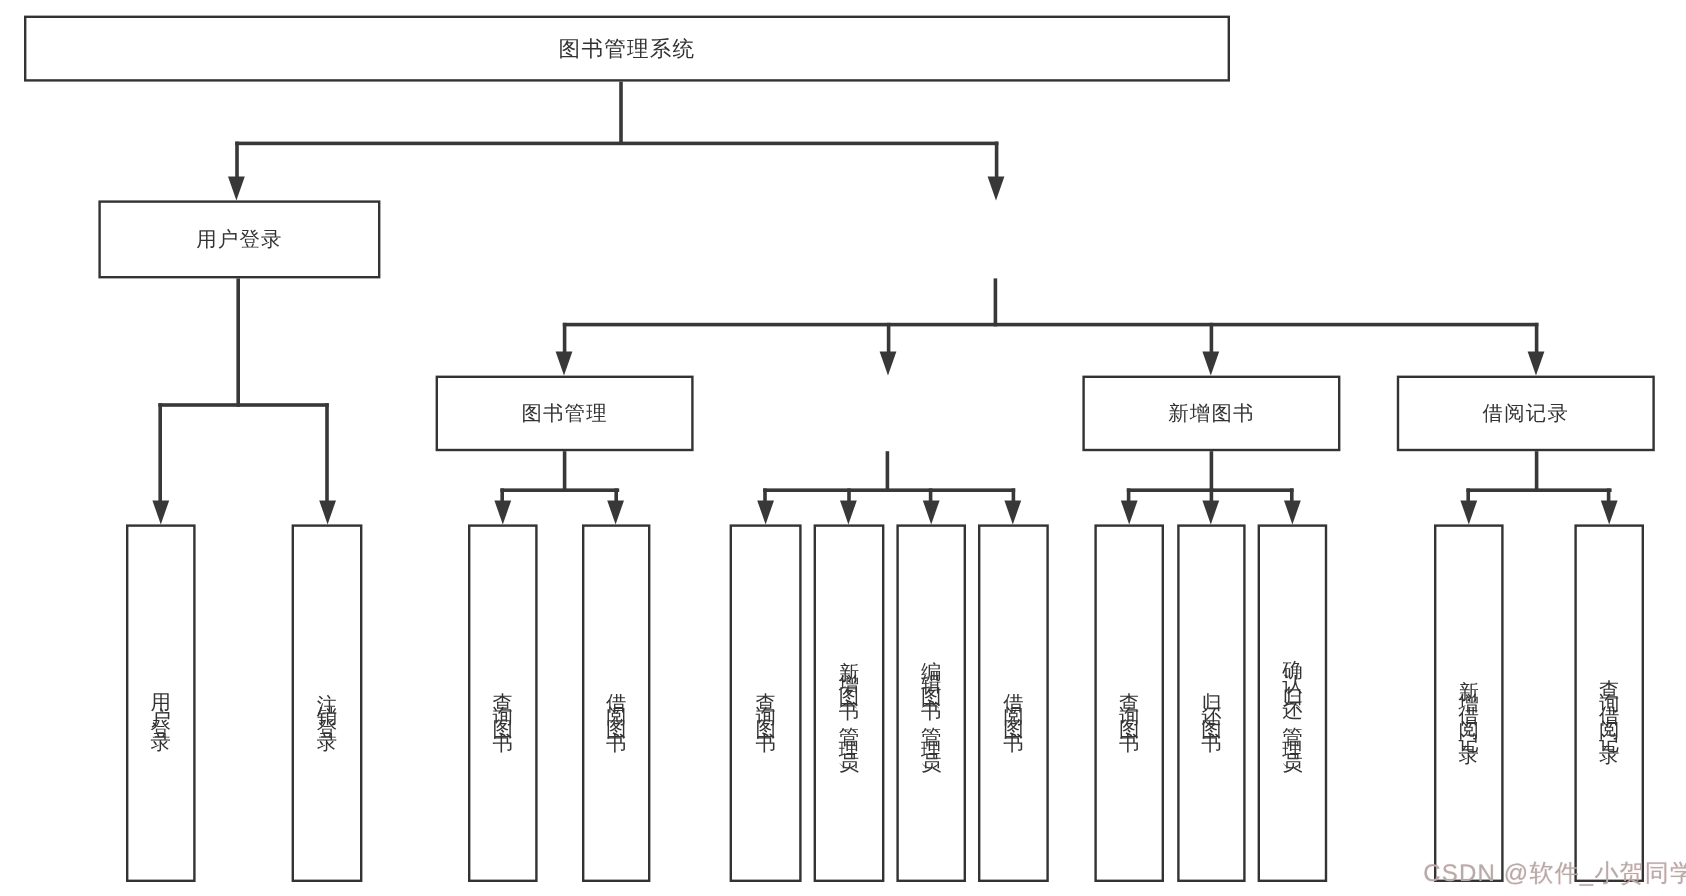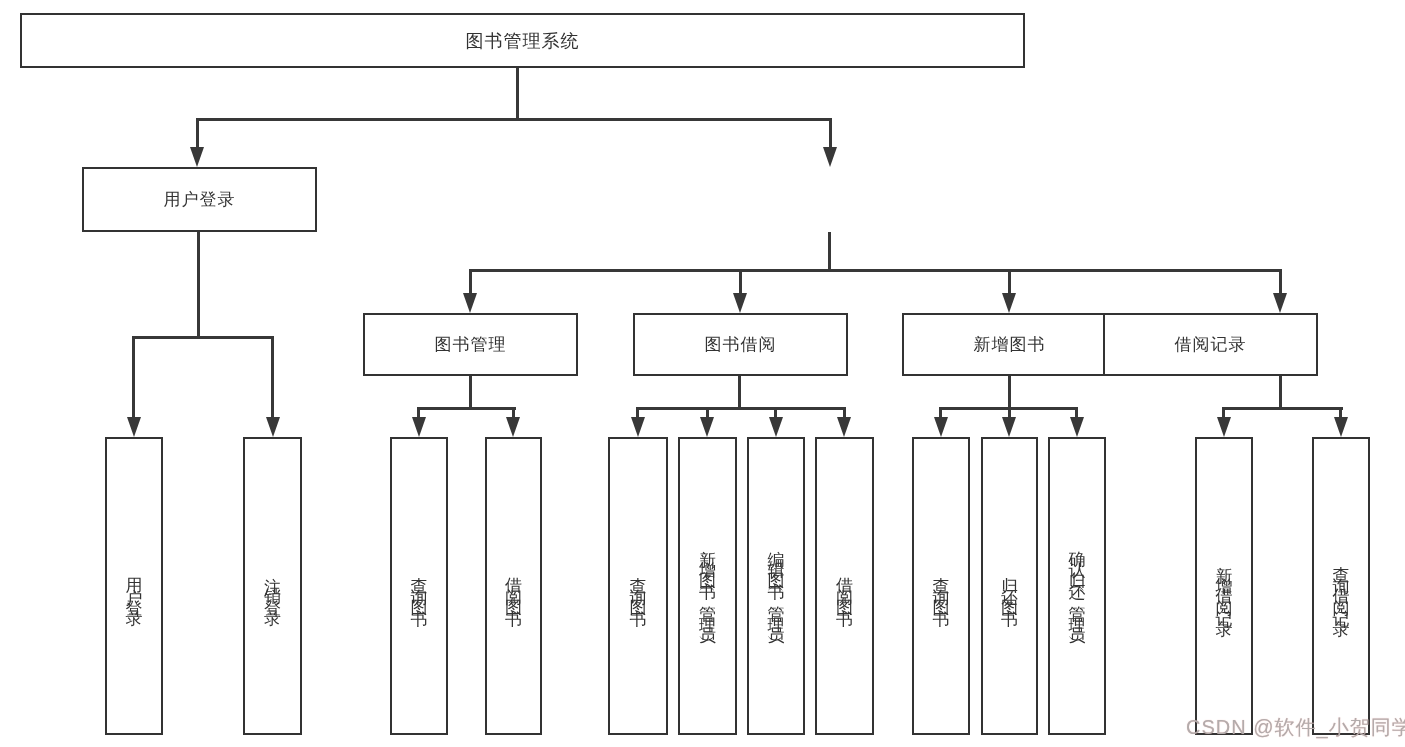--- a/index.html
+++ b/index.html
@@ -42,27 +42,24 @@
     <span class="hlabel">图书管理系统</span>
   </div>
 
   <div class="bx" style="left:82px;top:167px;width:235px;height:65px">
     <span class="hlabel">用户登录</span>
   </div>
 
   <div class="bx" style="left:363px;top:313px;width:215px;height:63px">
     <span class="hlabel">图书管理</span>
   </div>
-  <div class="bx" style="left:633px;top:313px;width:215px;height:63px">
-    <span class="hlabel">图书借阅</span>
-  </div>
   <div class="bx" style="left:902px;top:313px;width:215px;height:63px">
     <span class="hlabel">新增图书</span>
   </div>
-  <div class="bx" style="left:1103px;top:313px;width:215px;height:63px">
+  <div class="bx" style="left:1164px;top:313px;width:215px;height:63px">
     <span class="hlabel">借阅记录</span>
   </div>
 
   <div class="bx tall" style="left:105px;top:437px;width:58px;height:298px">
     <span class="vlabel">用户登录</span>
   </div>
   <div class="bx tall" style="left:243px;top:437px;width:59px;height:298px">
     <span class="vlabel">注销登录</span>
   </div>
 

